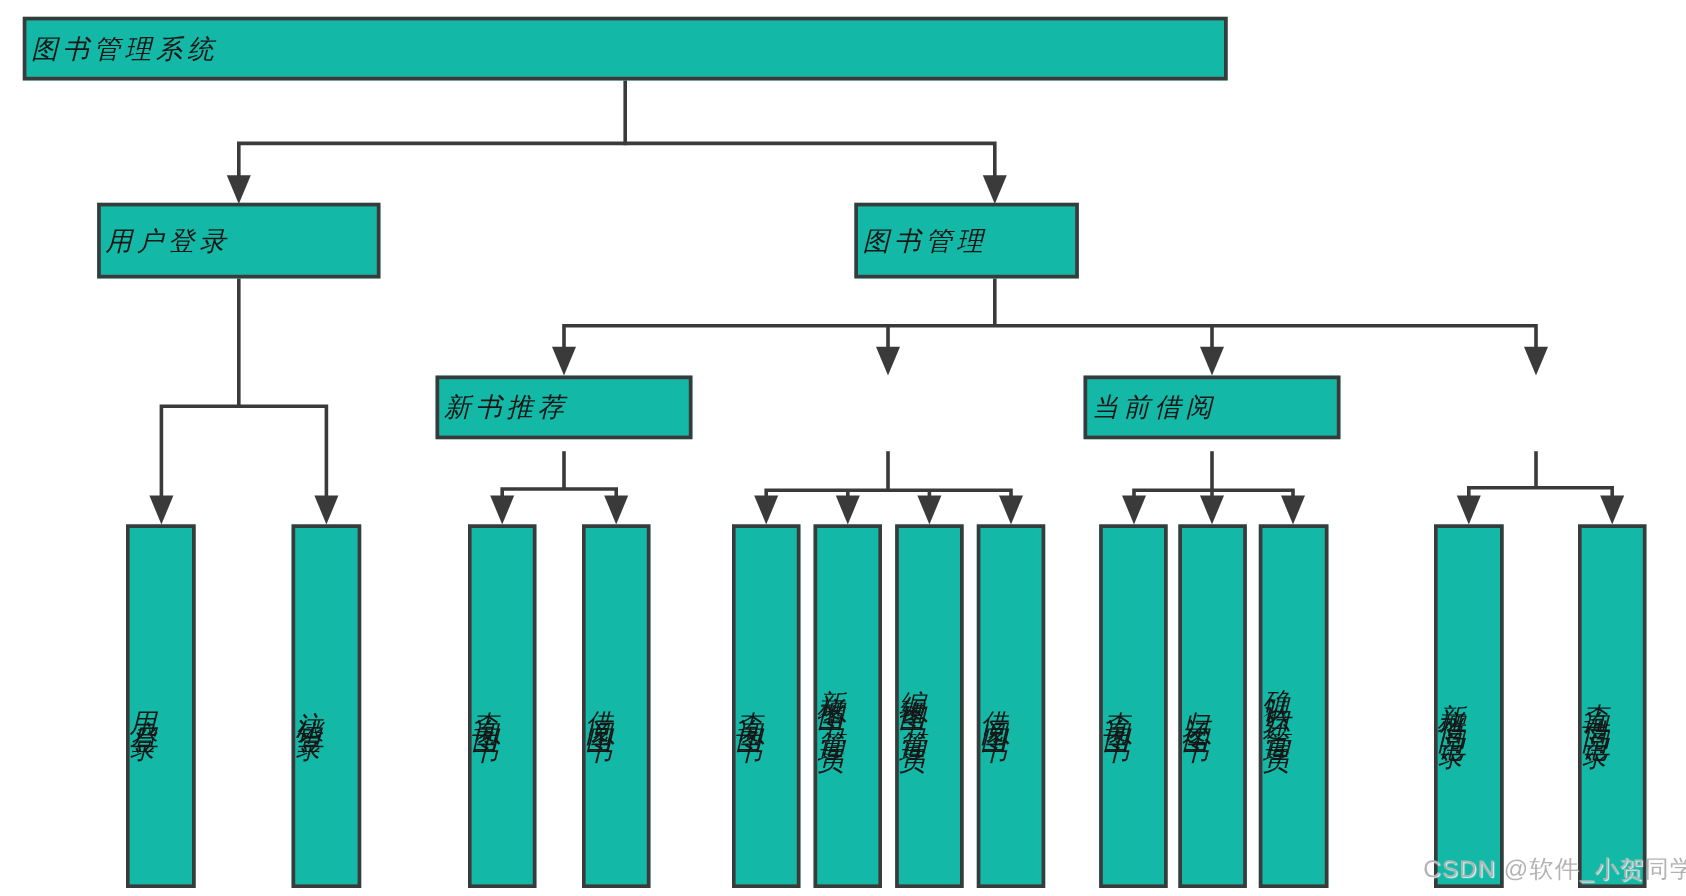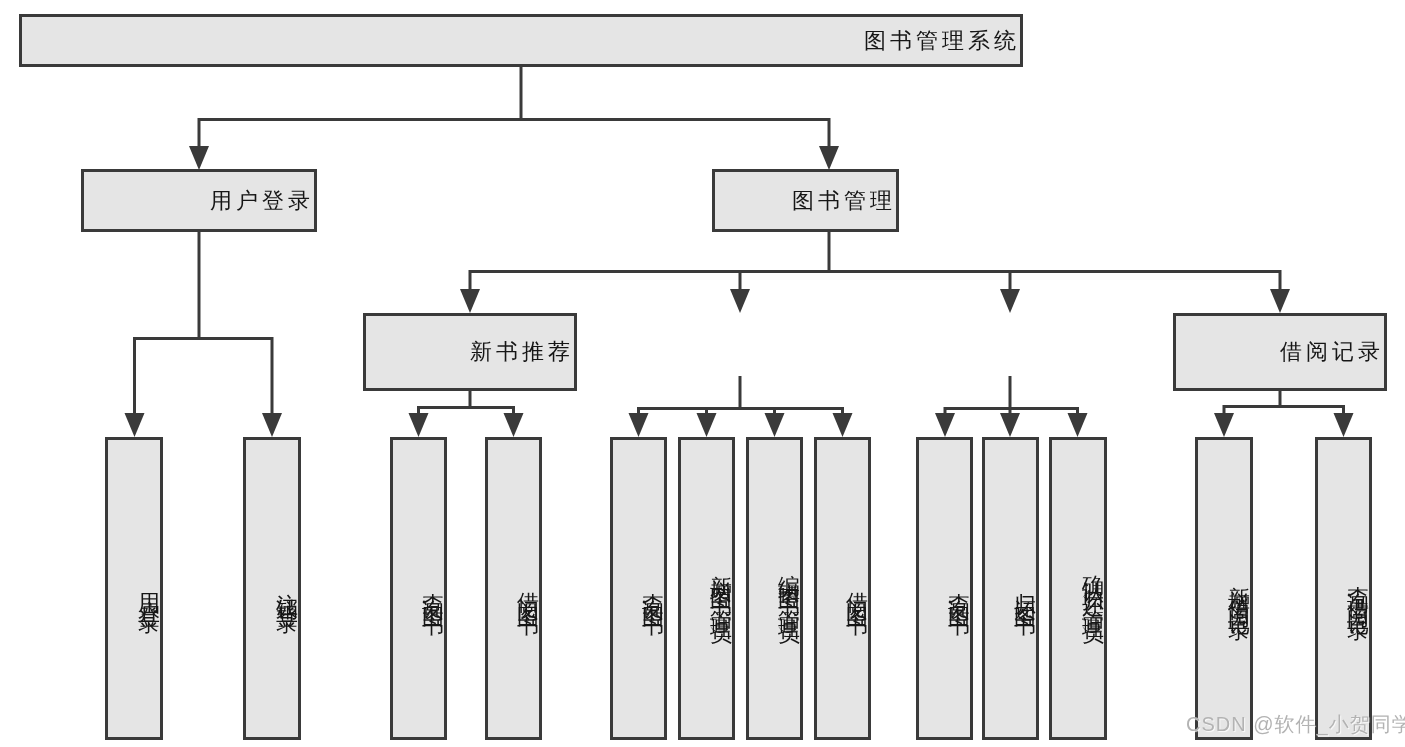--- a/index.html
+++ b/index.html
@@ -3,28 +3,28 @@
 <meta charset="utf-8">
 <style>
   html,body { margin:0; padding:0; background:#ffffff; }
   .stage {
     position:relative; width:1405px; height:747px; background:#ffffff;
     font-family:"Liberation Sans","DejaVu Sans",sans-serif; overflow:hidden;
   }
   .wires { position:absolute; left:0; top:0; }
   .node {
     position:absolute; box-sizing:border-box;
-    border:3px solid #3a3a3a; background:#e5e5e5;
-    display:flex; align-items:center; justify-content:flex-end;
-    color:#161616; z-index:2;
+    border:3px solid #3a3a3a; background:#14b8a6;
+    display:flex; align-items:center; justify-content:flex-start;
+    color:#161616; z-index:2;font-style:italic;
   }
   .hbox { font-size:22px; letter-spacing:4px; }
   .hbox .lbl { text-indent:4px; white-space:nowrap; }
   .lvl2 { top:169px; height:63px; }
-  .lvl3 { top:313px; height:78px;padding-left:16px; }
+  .lvl3 { top:313px; height:53px; }
   .vbox { top:437px; height:303px; width:57px; font-size:22px; }
   .vtext {
     writing-mode:vertical-rl; text-orientation:mixed;
     letter-spacing:7px; line-height:1; white-space:nowrap;
   }
   .watermark {
     position:absolute; left:1186px; top:711px; z-index:3;
     font-size:20px; letter-spacing:1px; color:#b3b3b3;
     text-shadow:1px 1px 1px rgba(255,255,255,0.9);
     white-space:nowrap;
@@ -95,22 +95,22 @@
   <div class="node hbox lvl2" style="left:81px; width:236px;">
     <span class="lbl">用户登录</span>
   </div>
   <div class="node hbox lvl2" style="left:712px; width:187px;">
     <span class="lbl">图书管理</span>
   </div>
 
   <div class="node hbox lvl3" style="left:363px; width:214px;">
     <span class="lbl">新书推荐</span>
   </div>
-  <div class="node hbox lvl3" style="left:1173px; width:214px;">
-    <span class="lbl">借阅记录</span>
+  <div class="node hbox lvl3" style="left:903px; width:214px;">
+    <span class="lbl">当前借阅</span>
   </div>
 
   <div class="node vbox" style="left:105px; width:58px;">
     <span class="vtext">用户登录</span>
   </div>
   <div class="node vbox" style="left:243px; width:58px;">
     <span class="vtext">注销登录</span>
   </div>
 
   <div class="node vbox" style="left:390px;">

